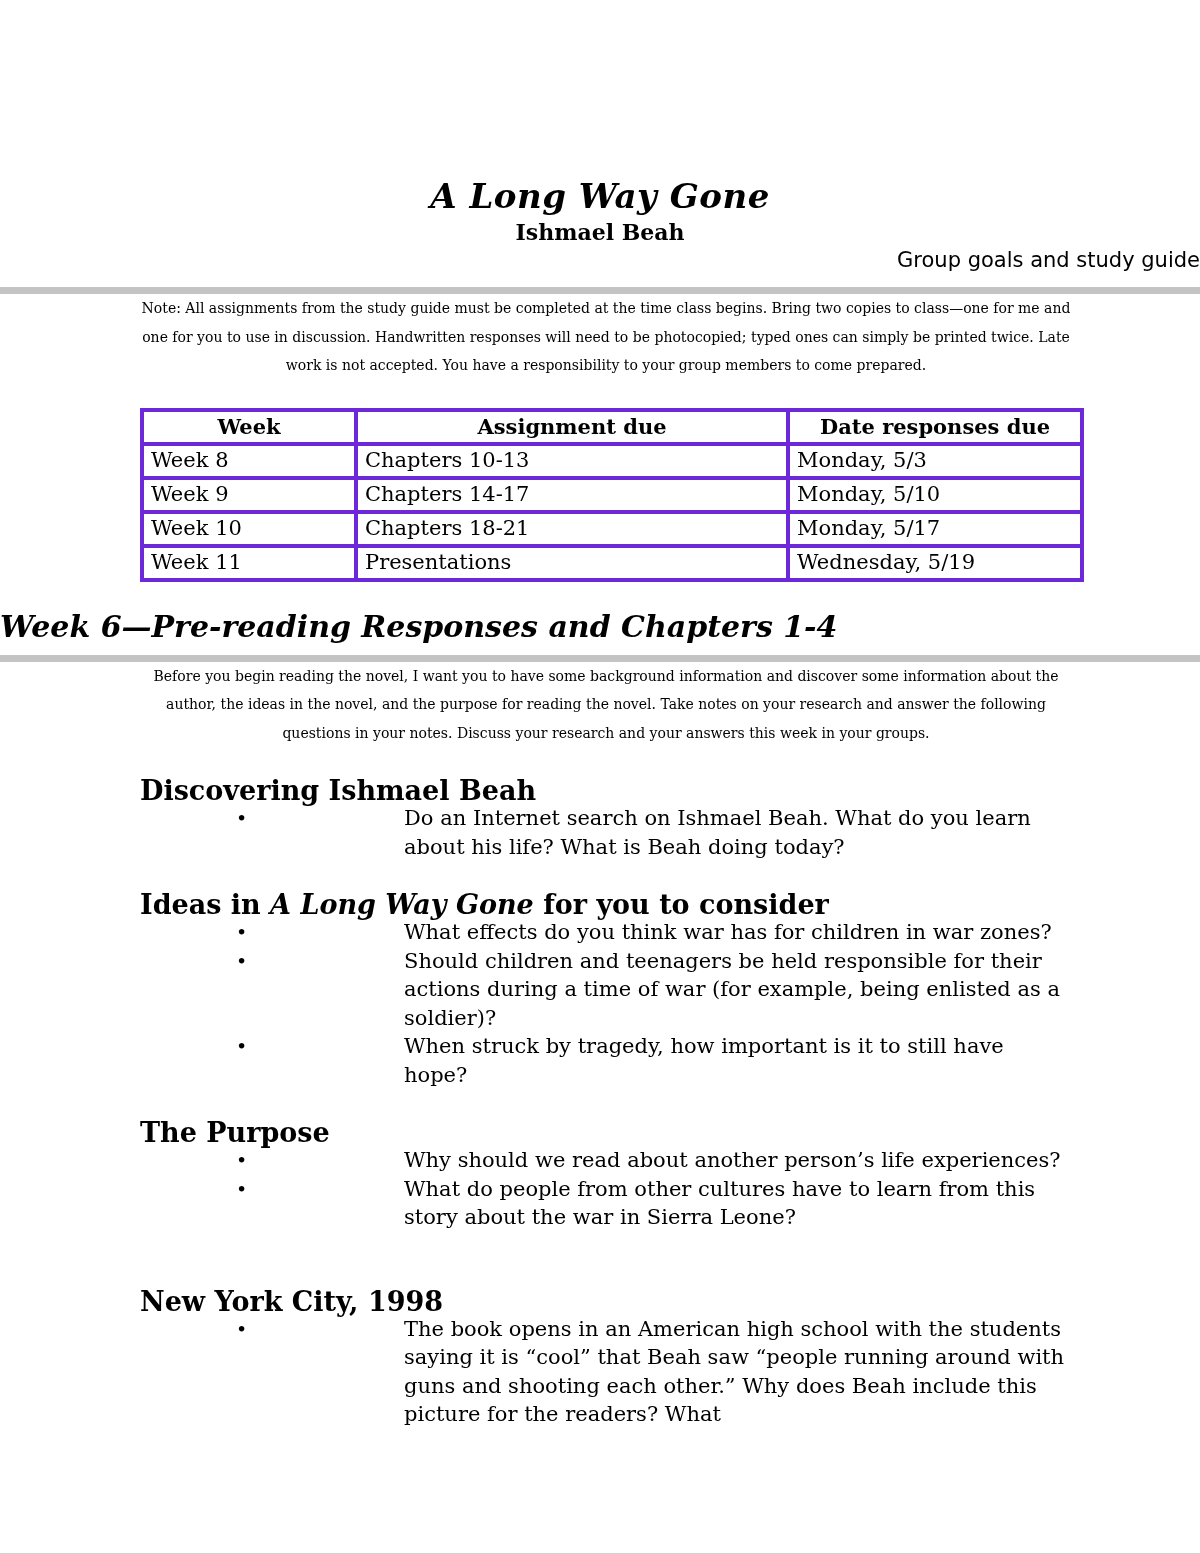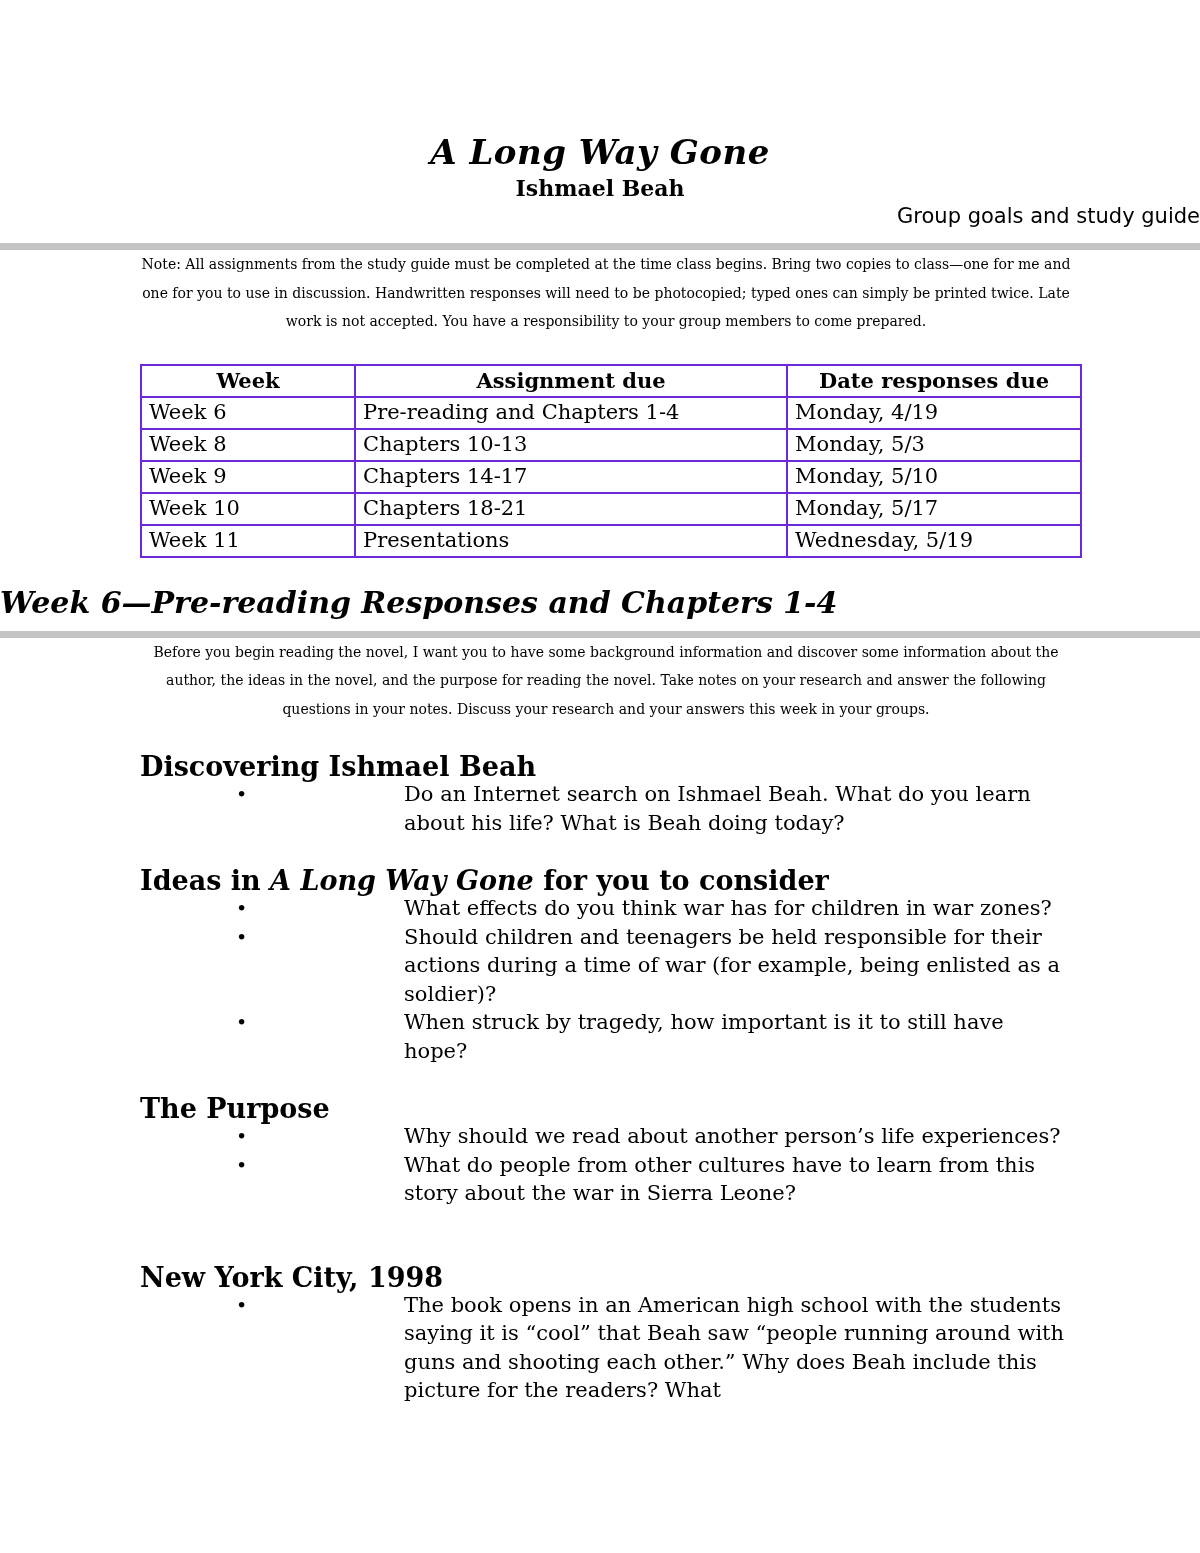--- a/index.html
+++ b/index.html
@@ -13,20 +13,21 @@
     font-family: "DejaVu Serif", "Liberation Serif", serif;
     color: #000000;
     position: relative;
     overflow: hidden;
   }
 
   .page {
     width: 1200px;
     height: 1355px;
     position: relative;
+    margin-top: 44px;
   }
 
   
   .title-block {
     padding-top: 132px;
     text-align: center;
   }
   .doc-title {
     font-family: "DejaVu Serif", "Liberation Serif", serif;
     font-weight: bold;
@@ -83,21 +84,21 @@
   
   .table-wrap { margin-top: 28px; }
   table.schedule {
     border-collapse: collapse;
     width: 940px;
     table-layout: fixed;
     font-size: 21px;
   }
   table.schedule th,
   table.schedule td {
-    border: 2px solid #6d28d9;
+    border: 4px solid #6d28d9;
     padding: 2px 7px 3px 7px;
     line-height: 25px;
     vertical-align: top;
   }
   table.schedule th {
     font-weight: bold;
     text-align: center;
   }
   table.schedule td {
     text-align: left;
@@ -182,25 +183,20 @@
         </colgroup>
         <thead>
           <tr>
             <th>Week</th>
             <th>Assignment due</th>
             <th>Date responses due</th>
           </tr>
         </thead>
         <tbody>
           <tr>
-            <td>Week 6</td>
-            <td>Pre-reading and Chapters 1-4</td>
-            <td>Monday, 4/19</td>
-          </tr>
-          <tr>
             <td>Week 8</td>
             <td>Chapters 10-13</td>
             <td>Monday, 5/3</td>
           </tr>
           <tr>
             <td>Week 9</td>
             <td>Chapters 14-17</td>
             <td>Monday, 5/10</td>
           </tr>
           <tr>

